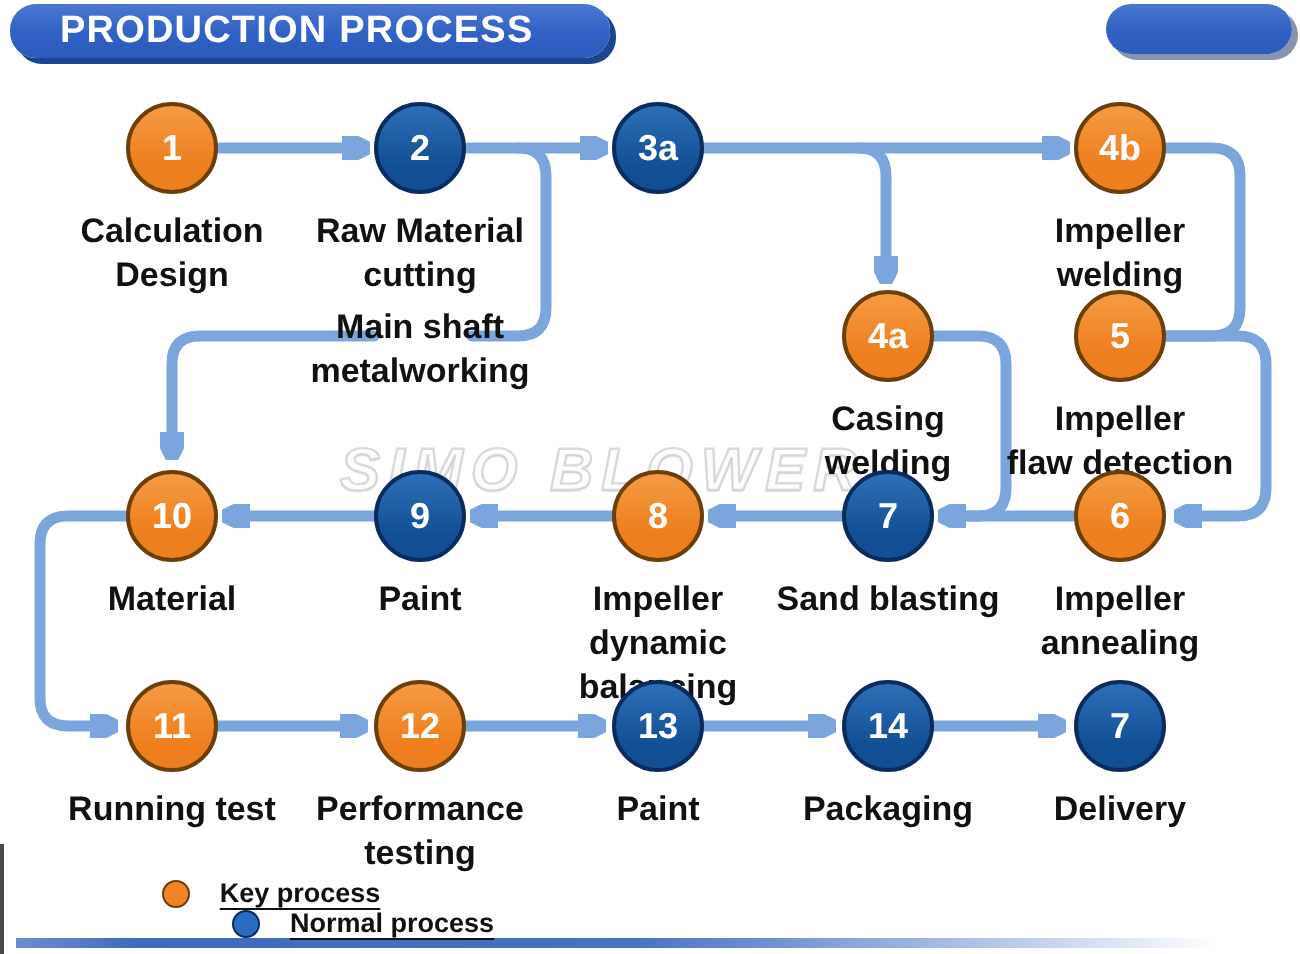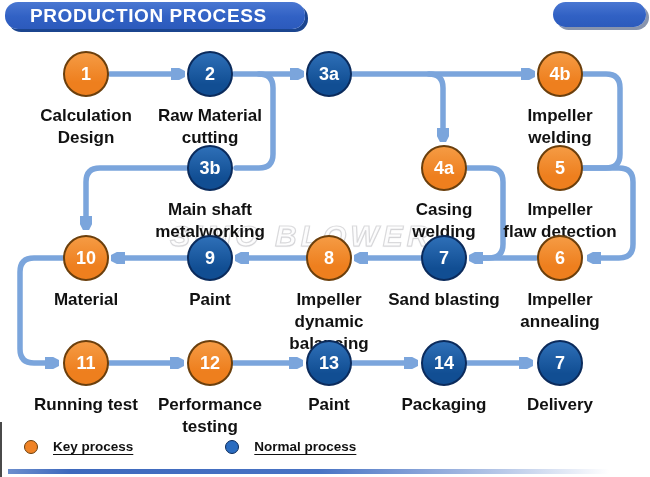--- a/index.html
+++ b/index.html
@@ -50,21 +50,21 @@
   }
   .circle[data-type="normal"]{
     background:linear-gradient(180deg,#2e6fb7 0%,#114e93 75%);
     border:2px solid #0b2b5c;
   }
   .label{
     margin-top:8px;text-align:center;white-space:pre-line;
     font-size:17px;font-weight:700;color:#111;line-height:1.28;
   }
   
-  .legend{position:absolute;left:24px;top:439px;display:flex;align-items:center;z-index:3;}
+  .legend{position:absolute;left:24px;top:439px;display:flex;align-items:center;z-index:3;flex-direction:column;}
   .legend-item{display:flex;align-items:center;}
   .legend-item + .legend-item{margin-left:92px;align-items:flex-end;}
   .legend-dot{width:14px;height:14px;border-radius:50%;box-sizing:border-box;}
   .legend-dot[data-type="key"]{background:#ef8326;border:1.5px solid #6b3f0c;}
   .legend-dot[data-type="normal"]{background:#2a6cc0;border:1.5px solid #0b2b5c;}
   .legend-label{
     margin-left:15px;font-size:13.5px;font-weight:700;color:#111;
     text-decoration:underline;text-underline-offset:3px;
   }
   
@@ -135,23 +135,20 @@
   </div>
   <div class="node" style="left:490px;top:51px">
     <div class="circle" data-type="key">
         <span>4b</span>
       </div>
     <div class="label">Impeller
 welding</div>
   </div>
 
   <div class="node" style="left:140px;top:145px">
-    <div class="circle" data-type="normal">
-        <span>3b</span>
-      </div>
     <div class="label">Main shaft
 metalworking</div>
   </div>
   <div class="node" style="left:374px;top:145px">
     <div class="circle" data-type="key">
         <span>4a</span>
       </div>
     <div class="label">Casing
 welding</div>
   </div>

